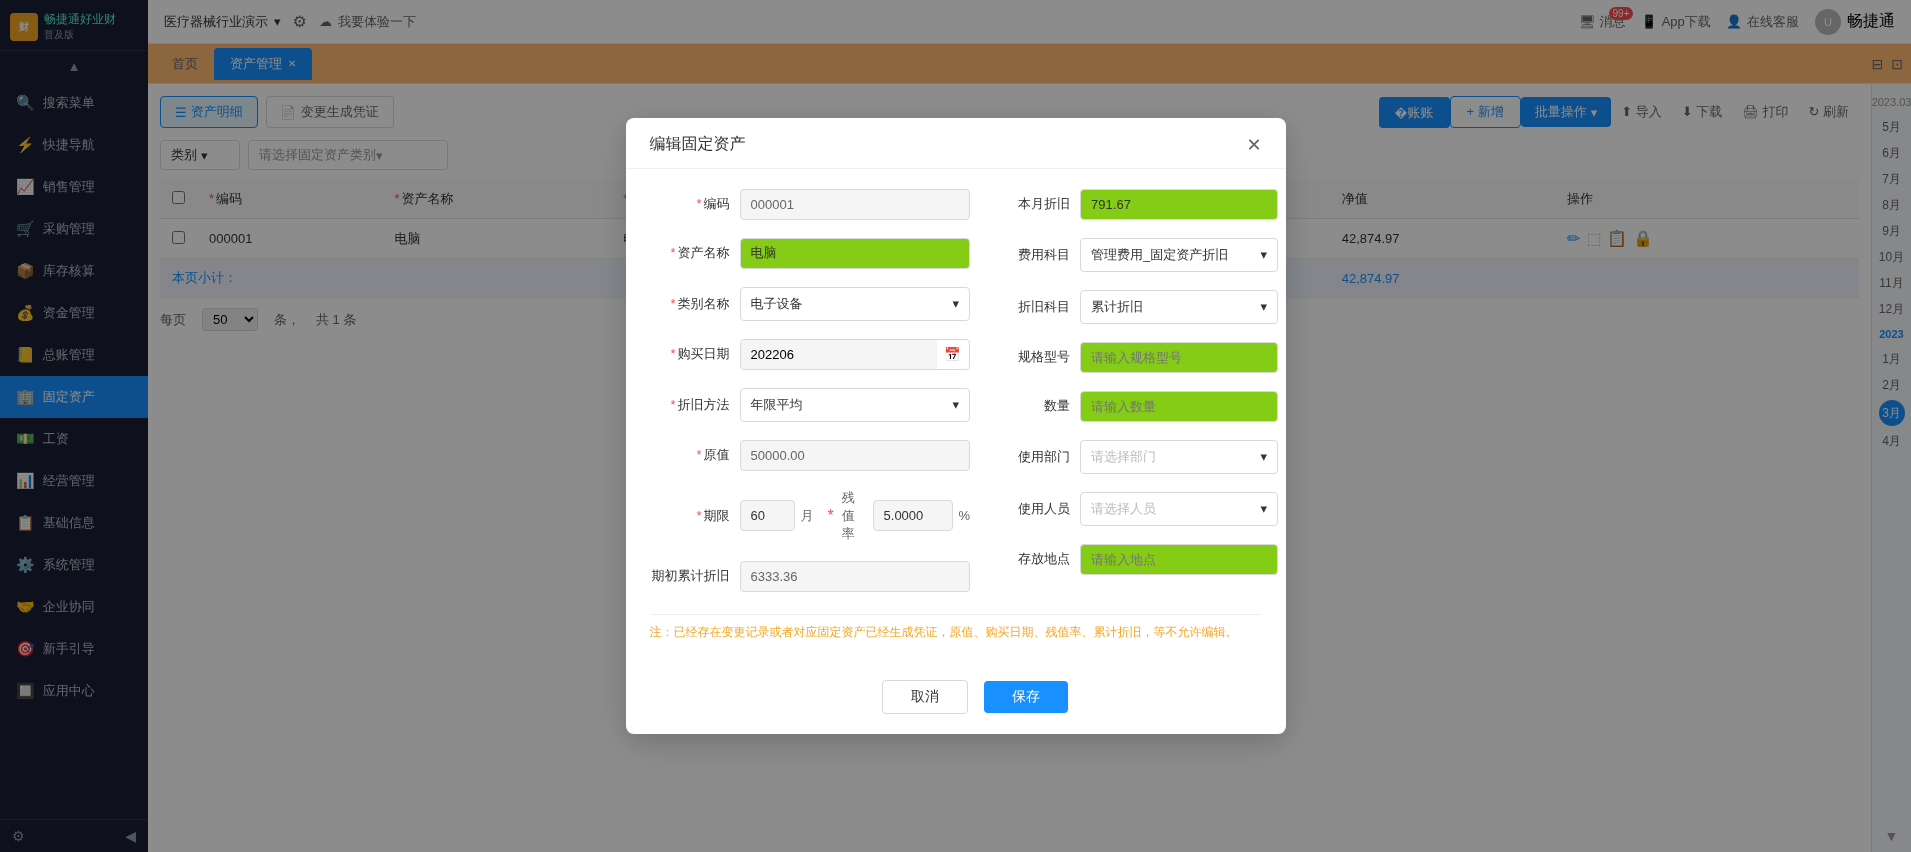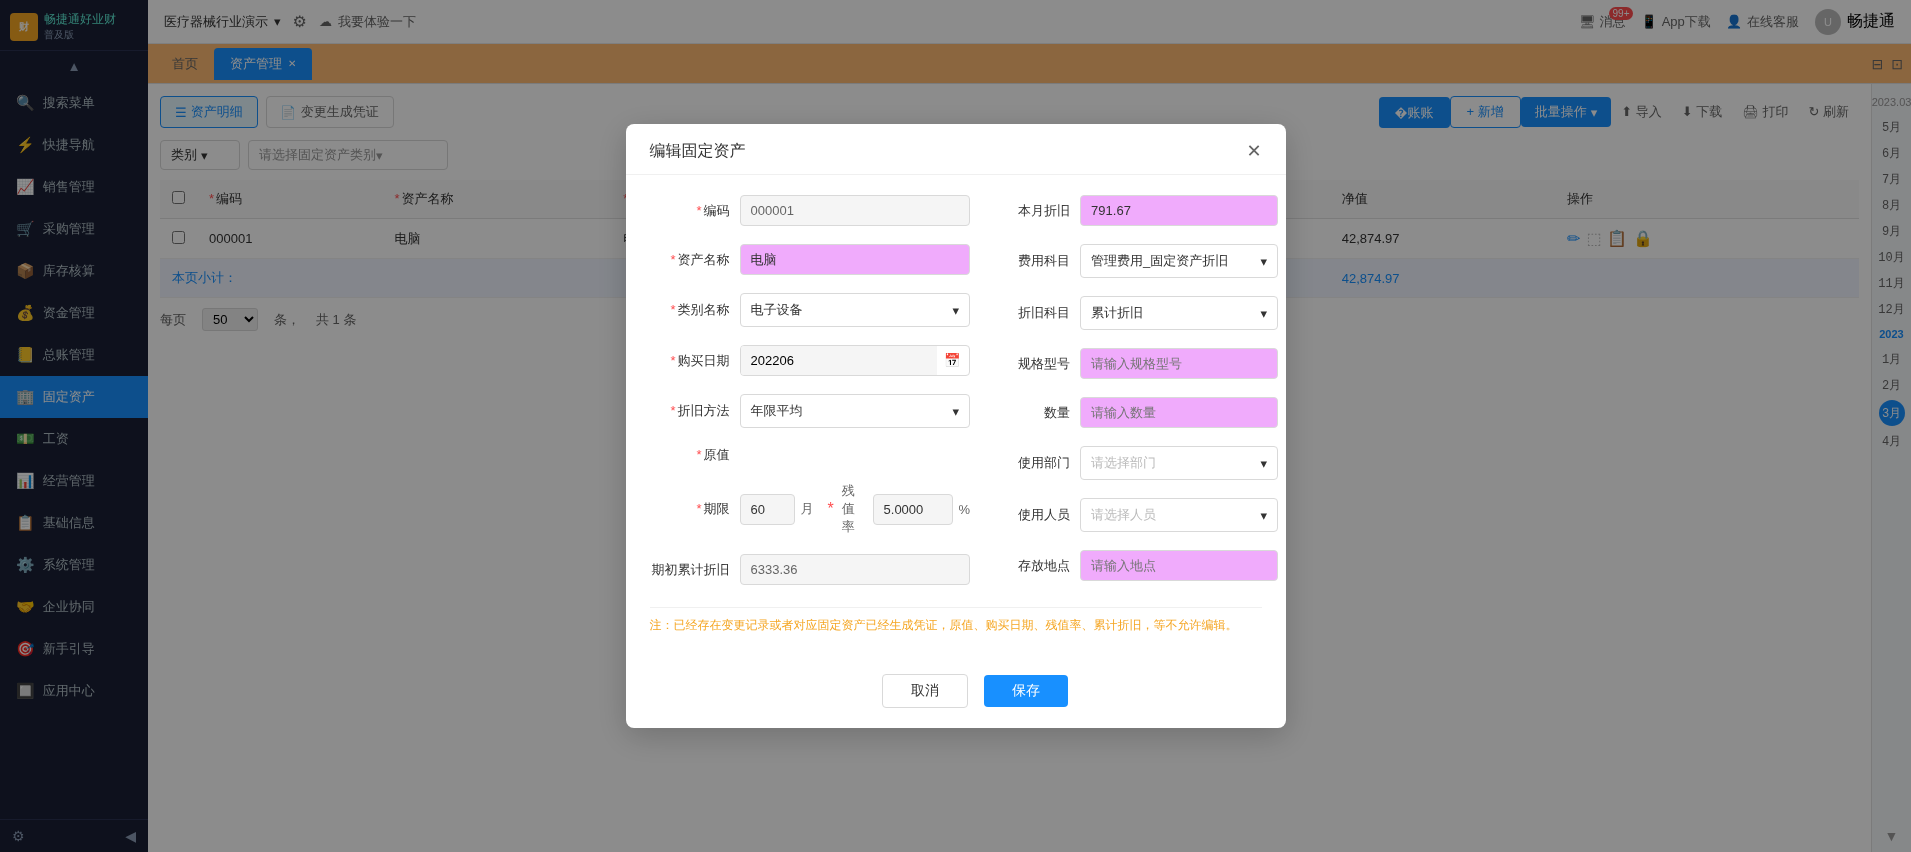--- a/index.html
+++ b/index.html
@@ -134,21 +134,20 @@
       padding-top: 8px;
       font-size: 11px;
       color: #666;
       gap: 4px;
     }
     .calendar-day {
       width: 30px; height: 22px;
       display: flex; align-items: center; justify-content: center;
       font-size: 12px; color: #666; cursor: pointer;
       border-radius: 3px;
-      font-family: Liberation Mono, monospace;
     }
     .calendar-day.highlight { background: #1890ff; color: #fff; border-radius: 50%; width: 26px; height: 26px; }
 
     
     .asset-page { flex: 1; padding: 12px; overflow: auto; }
     .asset-toolbar {
       display: flex; align-items: center; gap: 8px; margin-bottom: 12px;
       justify-content: space-between;
     }
     .asset-toolbar-left { display: flex; align-items: center; gap: 8px; }
@@ -223,21 +222,21 @@
     .form-group {
       display: flex; align-items: center; margin-bottom: 18px; padding-right: 20px;
     }
     .form-label {
       min-width: 80px; font-size: 13px; color: #333; text-align: right;
       margin-right: 10px; white-space: nowrap;
     }
     .form-label .req { color: #ff4d4f; margin-right: 2px; }
     .form-input {
       flex: 1; padding: 7px 10px; border: 1px solid #d9d9d9; border-radius: 4px;
-      font-size: 13px; color: #333; outline: none; background: #f0abfc;
+      font-size: 13px; color: #333; outline: none; background: #84cc16;
     }
     .form-input.disabled { background: #f5f5f5; color: #666; }
     .form-input-with-icon {
       flex: 1; display: flex; align-items: center;
       border: 1px solid #d9d9d9; border-radius: 4px; overflow: hidden;
     }
     .form-input-with-icon input {
       flex: 1; padding: 7px 10px; border: none; font-size: 13px; outline: none;
     }
     .form-input-with-icon .icon-btn {
@@ -613,20 +612,21 @@
             <div class="form-select">
               <span>年限平均</span>
               <span>▾</span>
             </div>
           </div>
 
           <div class="form-group">
             <label class="form-label">
               <span class="req">*</span><span>原值</span>
             </label>
+            <input class="form-input disabled" type="text" readonly="" value="50000.00" style="">
           </div>
 
           <div class="form-group">
             <label class="form-label">
               <span class="req">*</span><span>期限</span>
             </label>
             <div class="form-inline">
               <input class="form-inline-input disabled" type="text" readonly="" style="max-width: 55px; background: rgb(245, 245, 245);" value="60">
               <span class="form-inline-label">月</span>
               <span style="margin-left:8px;" class="required-star">*</span>

